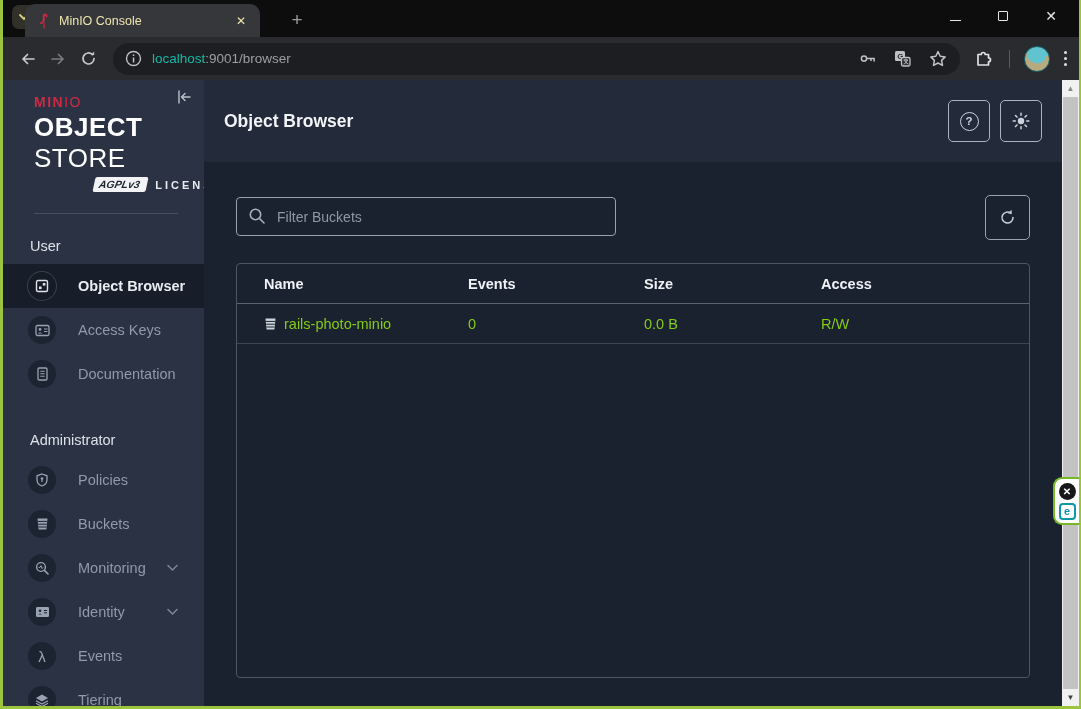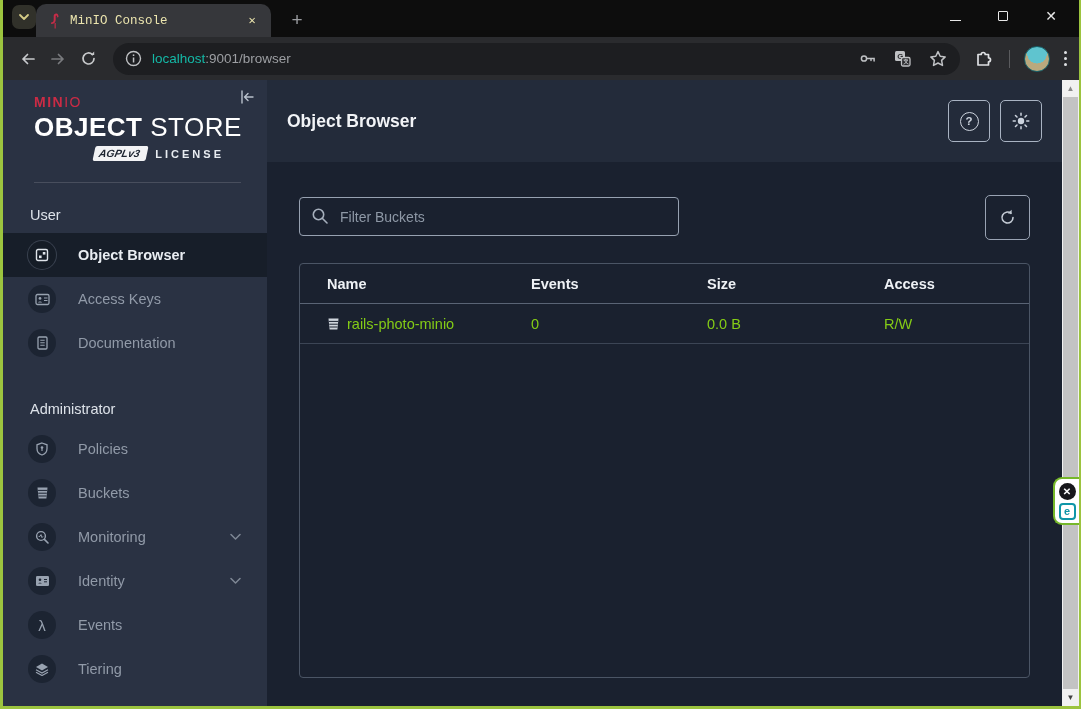--- a/index.html
+++ b/index.html
@@ -4,22 +4,22 @@
 <style>
   * { margin:0; padding:0; box-sizing:border-box; }
   body { background:#000; font-family:"Liberation Sans", sans-serif; }
   .frame { position:relative; width:1081px; height:709px; background:#0d0d0d;
     border-left:3px solid #9cc43f; border-right:2px solid #9cc43f; border-bottom:3px solid #9cc43f; overflow:hidden; }
 
   
   .titlebar { height:37px; background:#0d0d0d; position:relative; display:flex; align-items:flex-end; }
   .tabsearch-btn { position:absolute; left:9px; top:5px; width:24px; height:24px; border-radius:7px;
     background:#31312a; color:#d6cc86; display:flex; align-items:center; justify-content:center; }
-  .tab { position:absolute; left:33px; top:4px; width:235px; height:33px; background:#36373b;
-    border-radius:10px 10px 0 0; display:flex; align-items:center; padding:0 10px 0 14px;font-family:Liberation Mono, monospace; }
+  .tab { position:absolute; left:22px; top:4px; width:235px; height:33px; background:#36373b;
+    border-radius:10px 10px 0 0; display:flex; align-items:center; padding:0 10px 0 14px; }
   .tab-title { color:#ece5ae; font-size:12.5px; margin-left:9px; flex:1; white-space:nowrap; overflow:hidden; }
   .tab-close { color:#ece5ae; font-size:12px; width:18px; height:18px; display:flex; align-items:center; justify-content:center; border-radius:50%; }
   .newtab-btn { position:absolute; left:282px; top:8px; color:#9a9ca0; font-size:19px; width:24px; height:24px;
     display:flex; align-items:center; justify-content:center; }
   .win-controls { position:absolute; right:8px; top:0; height:32px; display:flex; align-items:center; gap:28px; padding-right:10px; }
   .win-btn { color:#e8e8e8; display:flex; align-items:center; justify-content:center; width:20px; height:20px; }
   .win-min { width:11px; border-top:1.6px solid #e8e8e8; margin-top:8px; }
   .win-max { width:10px; height:10px; border:1.6px solid #e8e8e8; border-radius:1px; }
   .win-close { font-size:14px; }
 
@@ -37,21 +37,21 @@
   .tb-divider { width:1.5px; height:18px; background:#5a5b5e; }
   .avatar { width:26px; height:26px; border-radius:50%;
     background:radial-gradient(circle at 50% 28%, #5fc4cf 0 46%, #b9a97e 47% 100%); border:1px solid #17646d; }
   .kebab { display:flex; flex-direction:column; gap:3px; align-items:center; }
   .kebab i { width:3px; height:3px; background:#dfe1e4; border-radius:50%; }
 
   
   .app { display:flex; height:626px; }
 
   
-  .sidebar { width:264px; background:#2a3243; position:relative; flex-shrink:0; color:#97a1ae; }
+  .sidebar { width:201px; background:#2a3243; position:relative; flex-shrink:0; color:#97a1ae; }
   .collapse-btn { position:absolute; right:12px; top:10px; color:#b9c1cc; }
   .logo { padding:14px 0 0 31px; }
   .logo-minio { color:#cb2b45; font-size:14px; letter-spacing:1.5px; }
   .logo-minio b { font-weight:800; }
   .logo-product { color:#fff; font-size:26px; letter-spacing:0.5px; margin-top:2px; }
   .logo-product b { font-weight:800; }
   .logo-product span.thin { font-weight:200; }
   .license-row { display:flex; align-items:center; justify-content:flex-end; width:190px; margin-top:3px; gap:8px; }
   .agpl-badge { background:#f2f3f5; color:#1c2430; font-style:italic; font-weight:800; font-size:10.5px;
     padding:1px 7px 2px 5px; transform:skewX(-12deg); border-radius:2px; }

